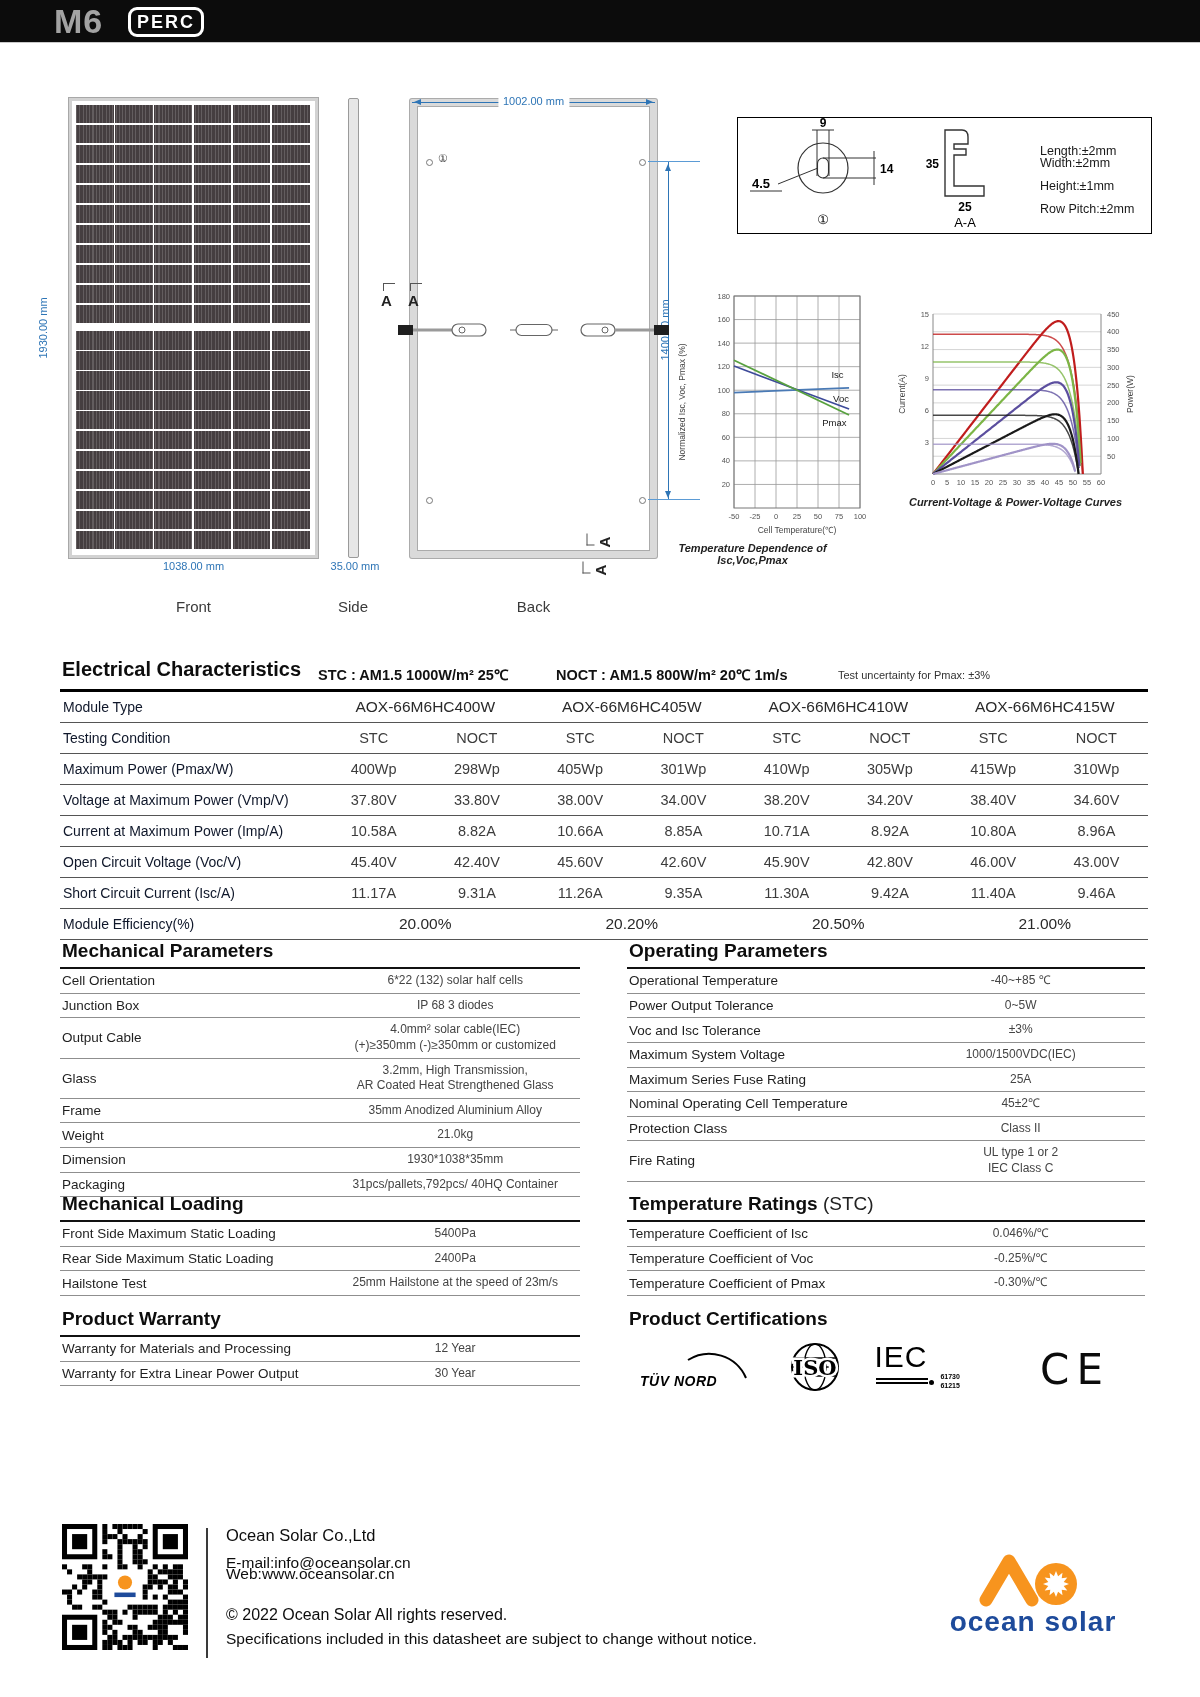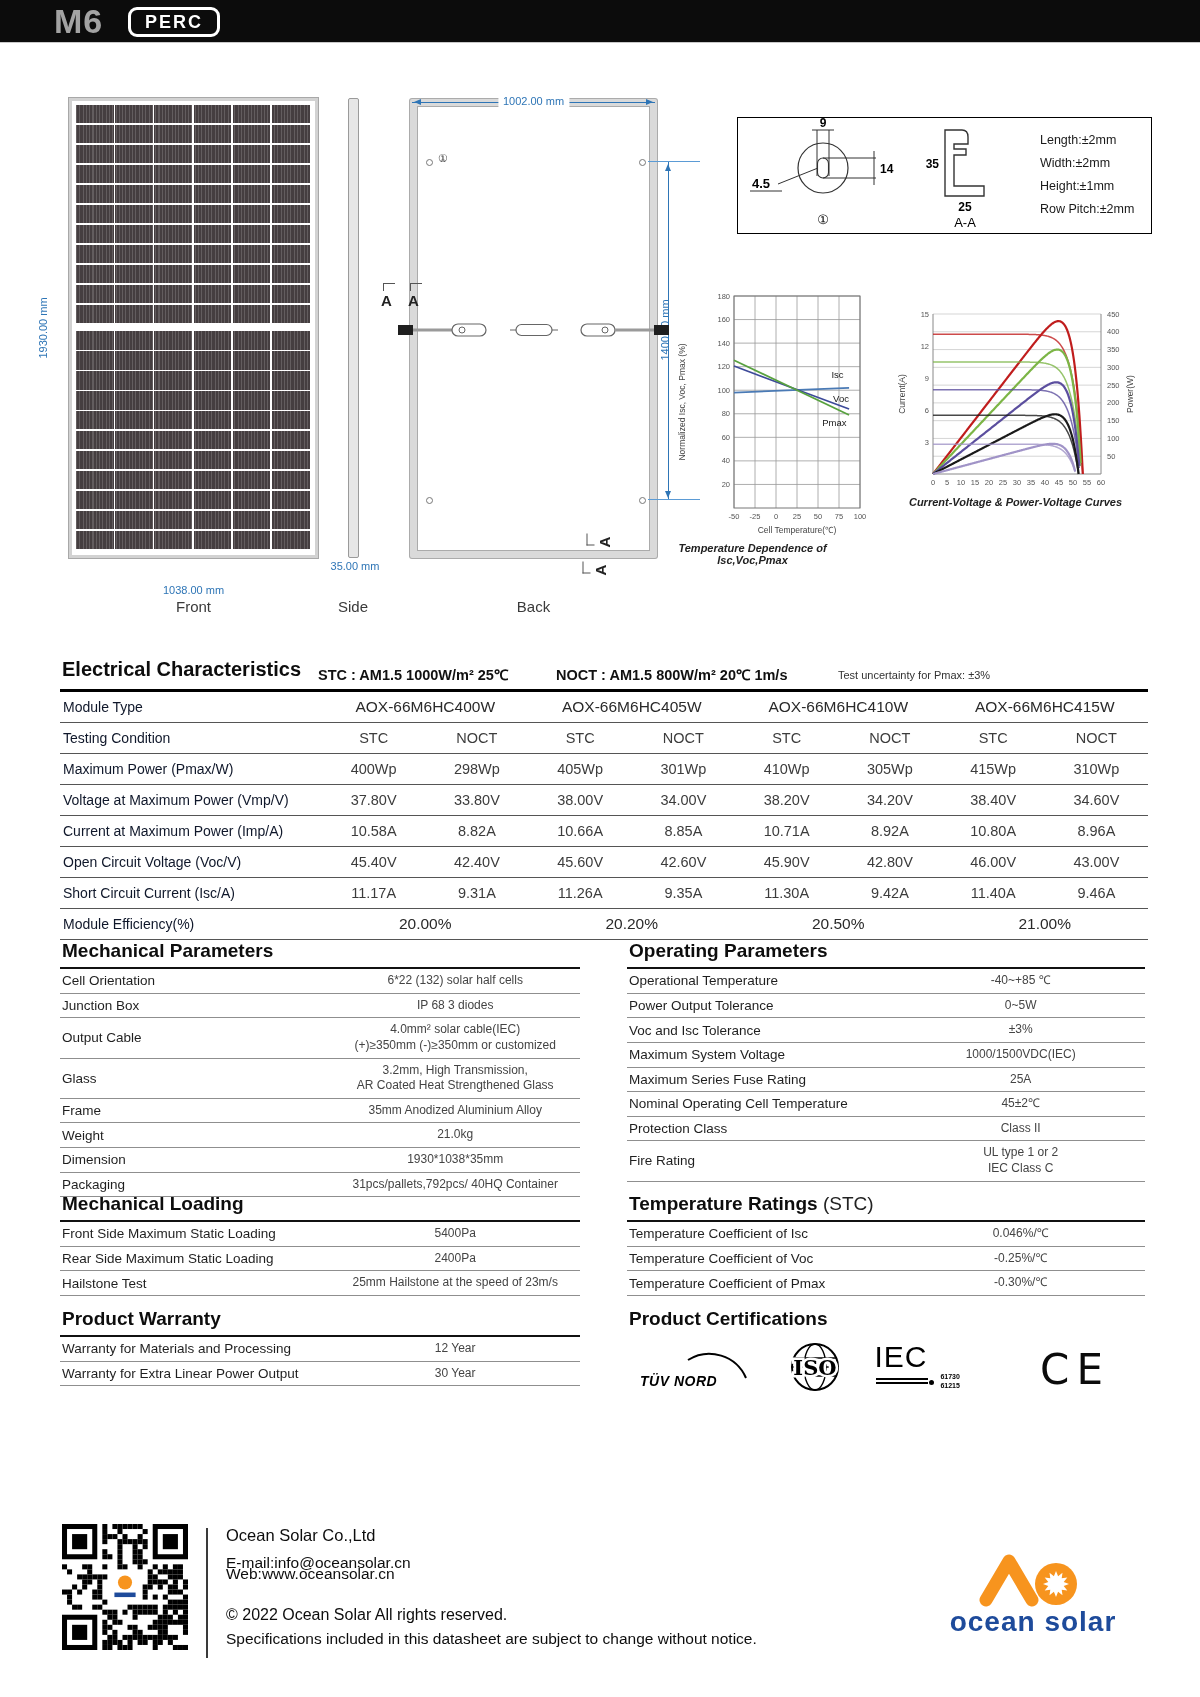--- a/index.html
+++ b/index.html
@@ -4,21 +4,21 @@
 <style>
   html,body{margin:0;padding:0;background:#fff;}
   .page{position:relative;width:1200px;height:1697px;background:#fff;overflow:hidden;
         font-family:"Liberation Sans",sans-serif;color:#222;}
   .abs{position:absolute;}
 
   
   .hdr{position:absolute;left:0;top:0;width:1200px;height:42px;background:#0c0c0c;border-bottom:1px solid #c9c9c9;}
   .hdr-model{position:absolute;left:54px;top:-1px;font-size:34px;font-weight:bold;color:#a3a3a3;letter-spacing:1px;line-height:44px;}
   .hdr-badge{position:absolute;left:128px;top:7px;border:3px solid #fff;border-radius:9px;color:#fff;
-             font-size:18px;font-weight:bold;letter-spacing:2px;padding:0 14px;line-height:24px;}
+             font-size:18px;font-weight:bold;letter-spacing:2px;padding:0 6px;line-height:24px;}
 
   
   .front{position:absolute;left:69px;top:98px;width:249px;height:460px;background:#fff;
          border:3px solid #d2d2d2;box-shadow:0 0 0 1px #a8a8a8;box-sizing:border-box;padding:4px;
          display:flex;flex-direction:column;gap:6px;}
   .cells{flex:1;background-color:#453e40;
     background-image:
       repeating-linear-gradient(180deg, transparent 0 18.5px, #fff 18.5px 20px),
       repeating-linear-gradient(90deg, transparent 0 37.7px, #fff 37.7px 39.2px),
       repeating-linear-gradient(90deg, rgba(255,255,255,.16) 0 1px, transparent 1px 3.3px);}
@@ -100,21 +100,21 @@
   <div class="hdr">
     <div class="hdr-model">M6</div>
     <div class="hdr-badge">PERC</div>
   </div>
 
   <div class="front">
     <div class="cells"></div>
     <div class="cells"></div>
   </div>
   <div class="abs dim-text" style="left:-62px;top:322px;width:210px;text-align:center;transform:rotate(-90deg);">1930.00 mm</div>
-  <div class="abs dim-text" style="left:69px;top:560px;width:249px;text-align:center;margin-top:24px;">1038.00 mm</div>
+  <div class="abs dim-text" style="left:69px;top:560px;width:249px;text-align:center;">1038.00 mm</div>
   <div class="abs view-label" style="left:69px;top:598px;width:249px;">Front</div>
 
   <div class="sidebar-view"></div>
   <div class="abs dim-text" style="left:320px;top:560px;width:70px;text-align:center;">35.00 mm</div>
   <div class="abs view-label" style="left:318px;top:598px;width:70px;">Side</div>
 
   <div class="back"></div>
   <div class="dim-h dim-text" style="left:412px;top:102px;width:243px;">
     <span class="lbl">1002.00 mm</span>
   </div>
@@ -163,21 +163,21 @@
       <line x1="40" y1="66" x2="80" y2="50" stroke="#333" stroke-width="1"></line>
       <line x1="12" y1="73" x2="44" y2="73" stroke="#333" stroke-width="1"></line>
       <text x="14" y="70" font-size="13" font-weight="bold" fill="#000">4.5</text>
       <text x="85" y="106" text-anchor="middle" font-size="13" fill="#000">①</text>
       <path d="M 207 12 L 224 12 Q 230 12 230 19 L 230 26 L 216 26 L 216 31 L 228 31 L 228 37 L 216 37 L 216 68 L 246 68 L 246 78 L 207 78 Z" fill="none" stroke="#333" stroke-width="1.4"></path>
       <text x="201" y="50" text-anchor="end" font-size="12" font-weight="bold" fill="#000">35</text>
       <text x="227" y="93" text-anchor="middle" font-size="12" font-weight="bold" fill="#000">25</text>
       <text x="227" y="109" text-anchor="middle" font-size="13" fill="#000">A-A</text>
     </svg>
   </div>
-  <div class="tol-line" style="top:133px;">Length:±2mm</div>
+  <div class="tol-line" style="top:144px;">Length:±2mm</div>
   <div class="tol-line" style="top:156px;">Width:±2mm</div>
   <div class="tol-line" style="top:179px;">Height:±1mm</div>
   <div class="tol-line" style="top:202px;">Row Pitch:±2mm</div>
 
   <svg class="abs" style="left:672px;top:288px;" id="temp-chart-svg" width="220" height="252">
       <line x1="62" y1="8" x2="62" y2="220" stroke="#999" stroke-width="0.8"></line>
       <text x="62" y="231" text-anchor="middle" class="tick">-50</text>
       <line x1="83" y1="8" x2="83" y2="220" stroke="#999" stroke-width="0.8"></line>
       <text x="83" y="231" text-anchor="middle" class="tick">-25</text>
       <line x1="104" y1="8" x2="104" y2="220" stroke="#999" stroke-width="0.8"></line>

